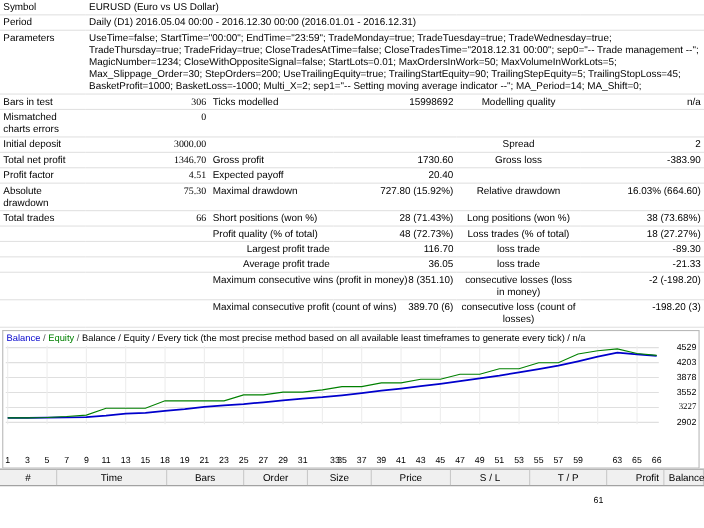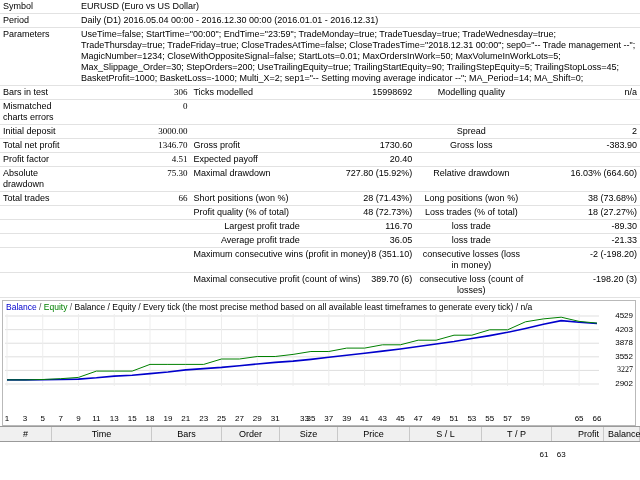--- a/index.html
+++ b/index.html
@@ -286,21 +286,21 @@
         <span style="left: 377.455px;">43</span>
         <span style="left: 395.333px;">45</span>
         <span style="left: 413.212px;">47</span>
         <span style="left: 431.091px;">49</span>
         <span style="left: 448.97px;">51</span>
         <span style="left: 466.848px;">53</span>
         <span style="left: 484.727px;">55</span>
         <span style="left: 502.606px;">57</span>
         <span style="left: 520.485px;">59</span>
         <span style="left: 539px; margin-top: 36px;">61</span>
-        <span style="left: 556.242px; margin-top: 36px;">63</span>
+        <span style="left: 556.242px;">63</span>
         <span style="left: 574.121px;">65</span>
         <span style="left: 592px;">66</span>
       </div>
   </div>
 
   <div class="grid-head">
     <div class="gh-num">#</div>
     <div class="gh-time">Time</div>
     <div class="gh-type">Bars</div>
     <div class="gh-order">Order</div>

